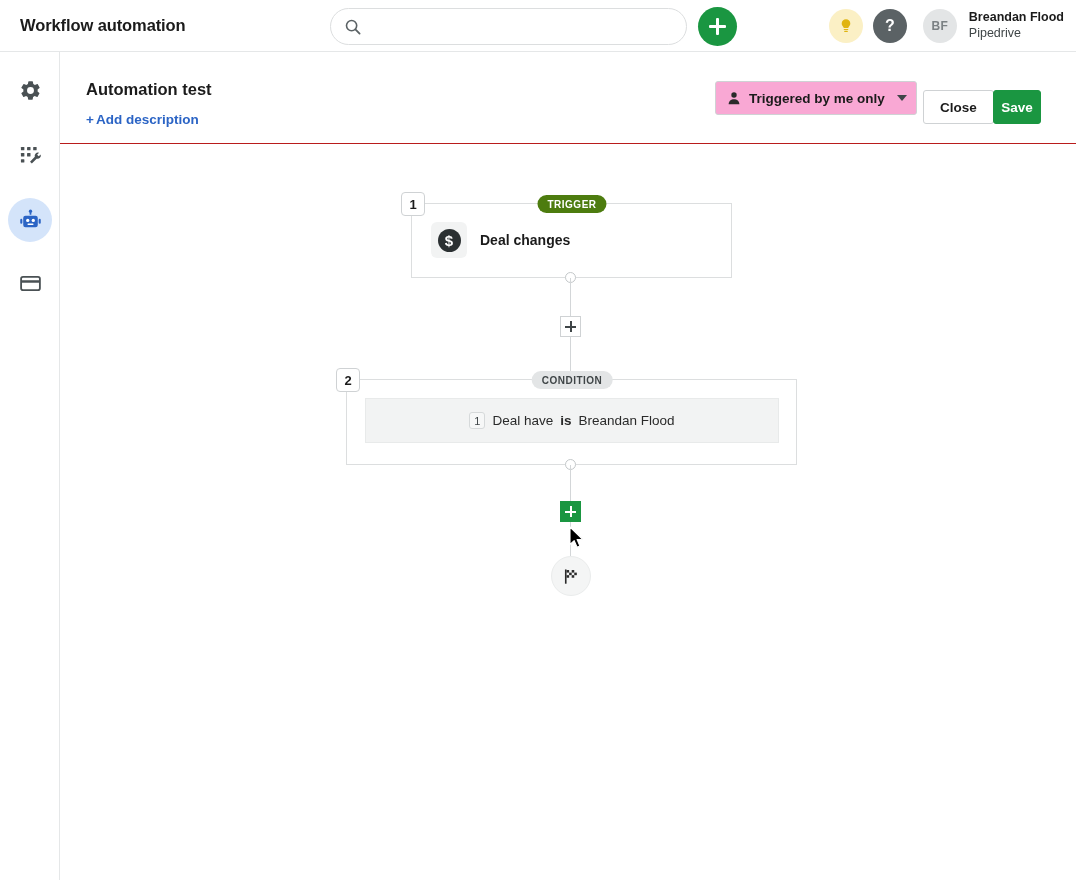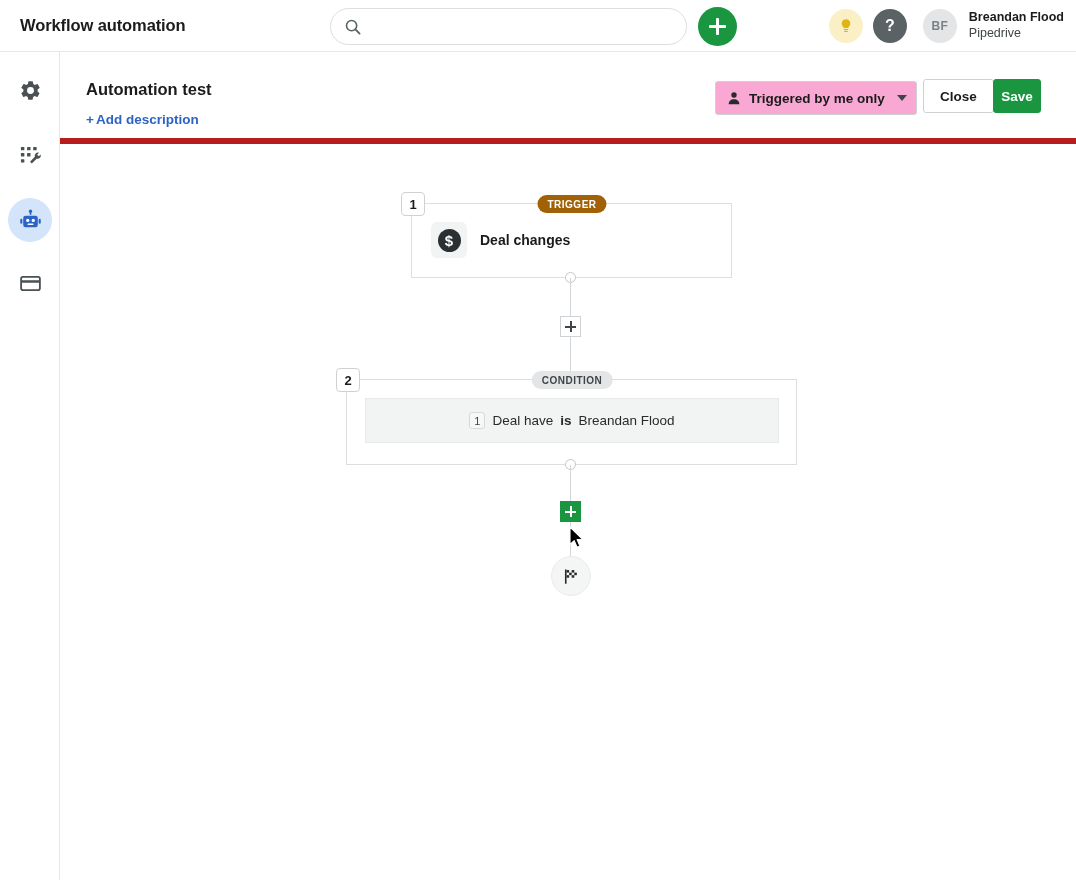--- a/index.html
+++ b/index.html
@@ -128,21 +128,21 @@
     padding: 0;
   }
   .rail-item.active { background: #d4e4fa; }
 
   
   .subhead {
     position: absolute;
     left: 60px; top: 52px;
     width: 1016px; height: 92px;
     background: #fff;
-    border-bottom: 6px solid #b91c1c;
+    border-bottom: 1px solid #b91c1c;
   }
   .wf-name {
     position: absolute; left: 26px; top: 28px;
     font-size: 16.5px; font-weight: bold; color: #1b1b1b; white-space: nowrap;
   }
   .add-desc {
     position: absolute; left: 26px; top: 60px;
     font-size: 13.5px; font-weight: bold; color: #2b64c5;
     cursor: pointer; white-space: nowrap; text-decoration: none;
   }
@@ -179,21 +179,21 @@
     height: 34px; min-width: 200px;
     border: 1px solid #cfd2d4; border-radius: 3px; background: #f9a8d4;
     display: flex; align-items: center; gap: 8px;
     padding: 0 9px 0 11px; cursor: pointer;
   }
   .trig-select .lbl { font-size: 13.5px; font-weight: bold; color: #1b1b1b; white-space: nowrap; }
   .caret { width: 0; height: 0; border-left: 5px solid transparent;
            border-right: 5px solid transparent; border-top: 6px solid #3f4547; margin-left: 4px; }
 
   .btn {
-    position: absolute; top: 27px; height: 34px;
+    position: absolute; top: 38px; height: 34px;
     border-radius: 3px; font-size: 13.5px; font-weight: bold;
     font-family: "Liberation Sans", sans-serif;
     cursor: pointer; display: flex; align-items: center; justify-content: center;
   }
   .btn-close { left: 863px; width: 71px; background: #fff; color: #1b1b1b; border: 1px solid #cfd2d4; }
   .btn-save  { left: 933px; width: 48px; background: #1a9641; color: #fff; border: 1px solid #1a9641; }
 
   
   .canvas {
     position: absolute;
@@ -227,21 +227,21 @@
   .node-pill {
     position: absolute;
     top: -9px;
     transform: translateX(-50%);
     border-radius: 9px;
     font-size: 10px; font-weight: bold; letter-spacing: .5px;
     padding: 4px 10px 3px 10px;
     white-space: nowrap;
     z-index: 3;
   }
-  .pill-trigger { background: #a16207; color: #fff; }
+  .pill-trigger { background: #4d7c0f; color: #fff; }
   .pill-condition { background: #e3e5e6; color: #3f4547; }
 
   .trigger-row {
     position: absolute; left: 19px; top: 18px;
     display: flex; align-items: center; gap: 13px;
   }
   .sq-icon {
     width: 36px; height: 36px; border-radius: 6px; background: #f2f3f3;
     display: flex; align-items: center; justify-content: center;
   }

